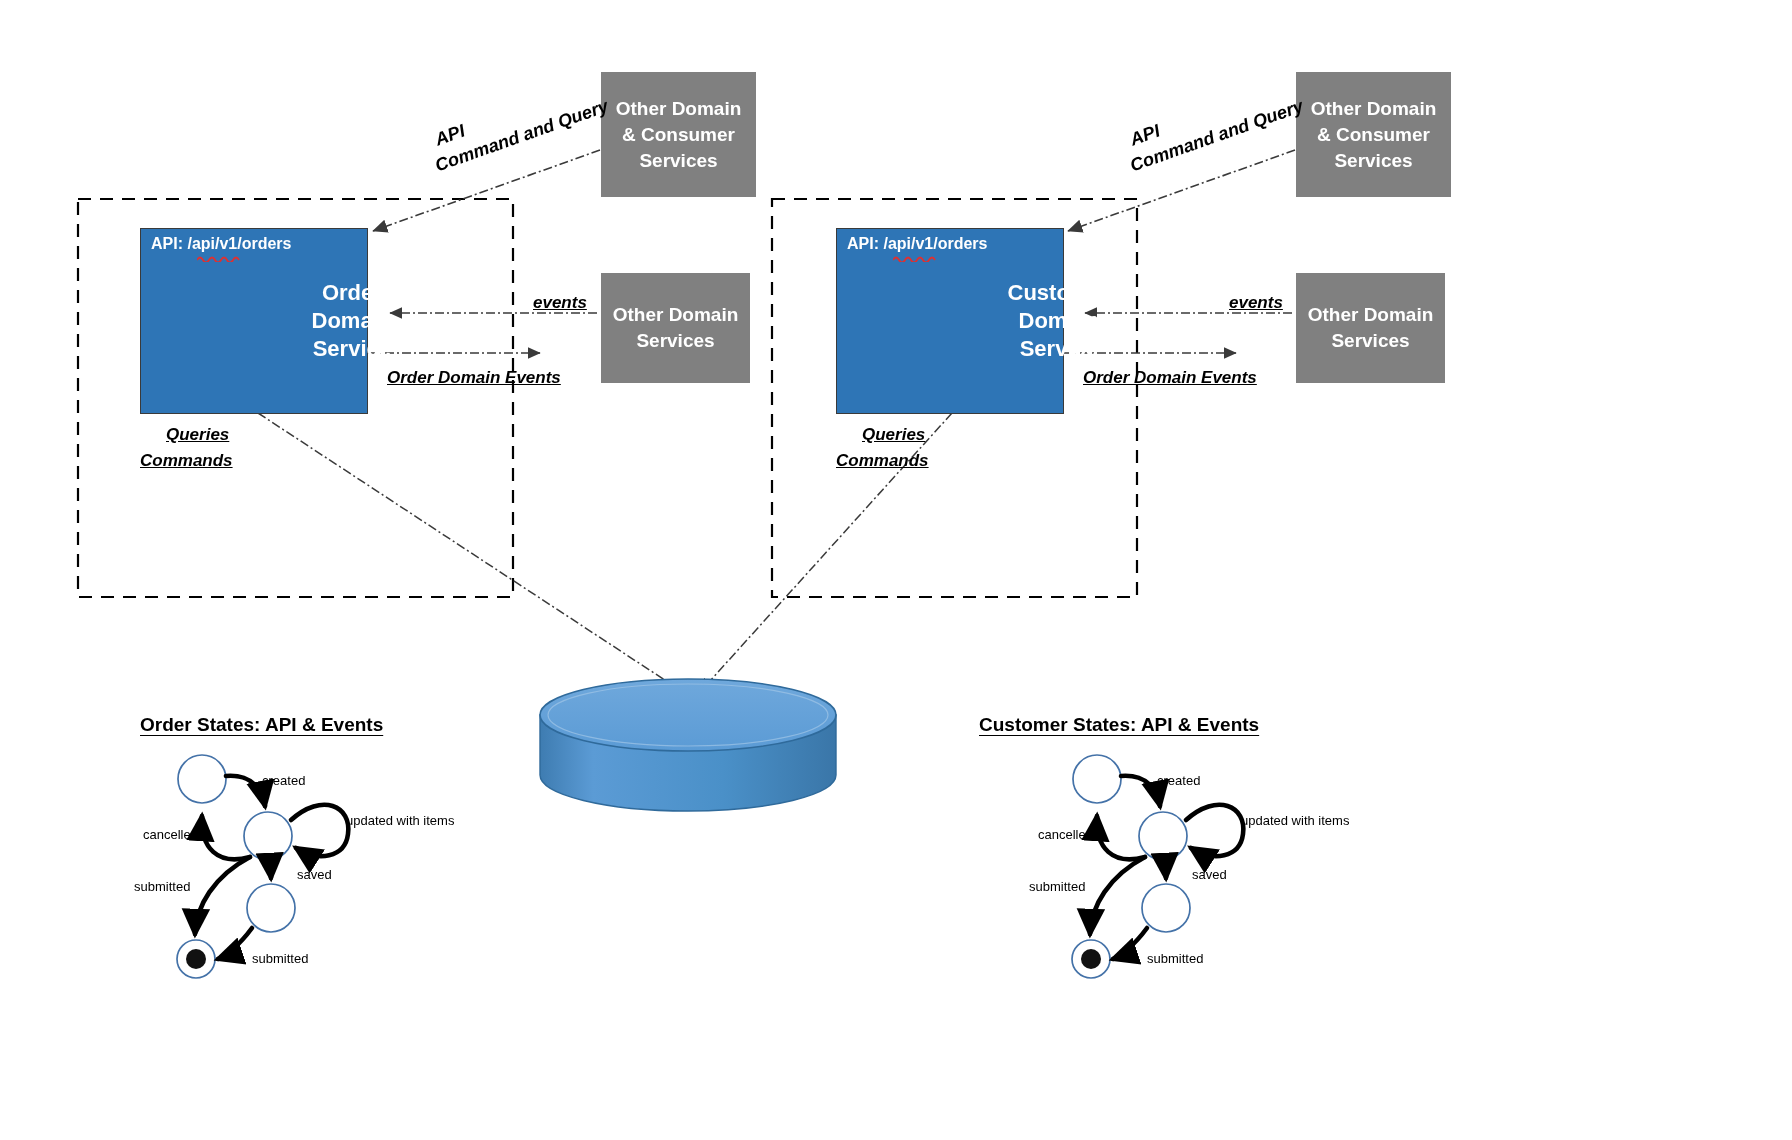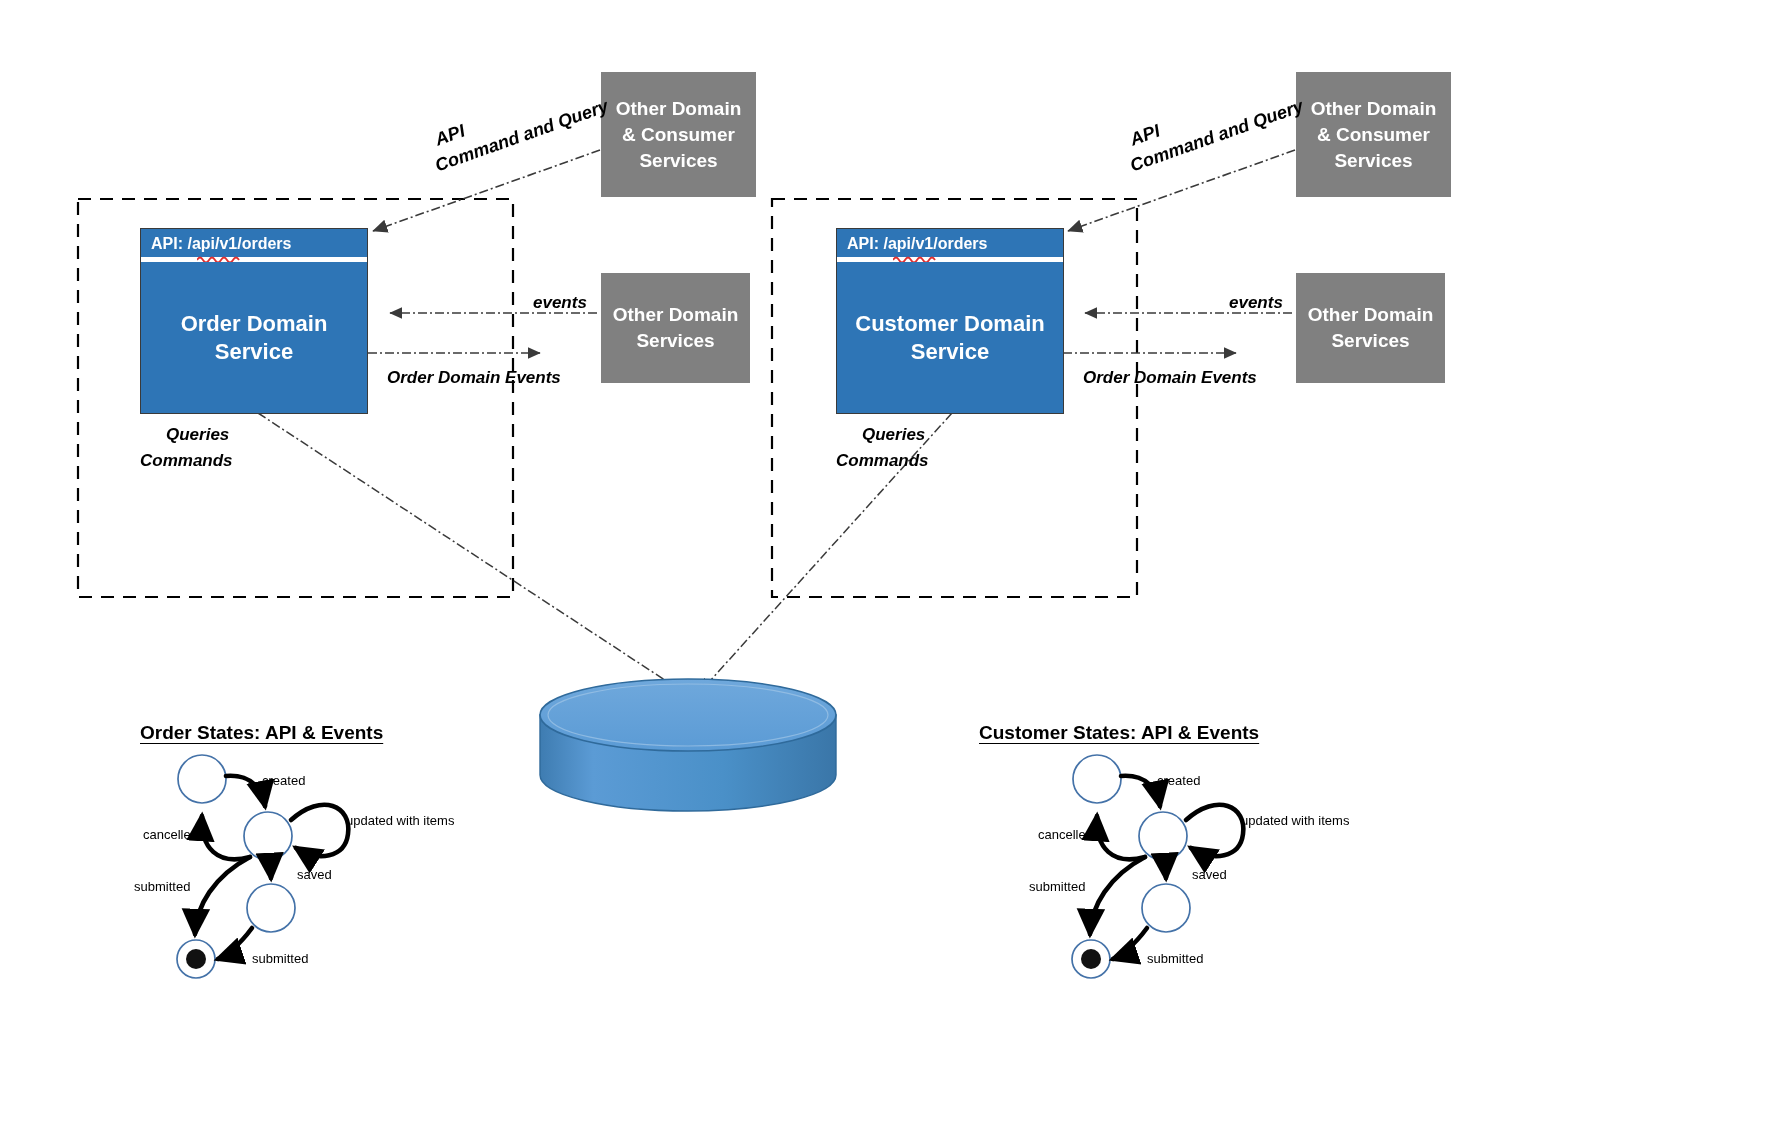--- a/index.html
+++ b/index.html
@@ -7,35 +7,35 @@
        font-family:"Liberation Sans","DejaVu Sans",sans-serif;}
   #canvas{position:absolute;left:0;top:0;width:1792px;height:1140px;}
   .svg-layer{position:absolute;left:0;top:0;width:1792px;height:1140px;pointer-events:none;}
 
   .box{position:absolute;box-sizing:border-box;}
 
   .gray-box{background:#808080;color:#ffffff;font-weight:bold;font-size:19px;
             line-height:26px;display:flex;align-items:center;justify-content:center;
             text-align:center;padding:16px 6px;}
 
-  .svc{background:#2E75B6;border:1px solid #3a3a3a;display:flex;flex-direction:column;}
+  .svc{background:#2E75B6;border:1px solid #3a3a3a;display:flex;flex-direction:row;}
   .svc-api{color:#ffffff;font-size:16px;font-weight:600;padding:6px 10px 4px 10px;
            position:relative;white-space:nowrap;}
   .sq-wave{position:absolute;left:56px;bottom:2px;}
   .svc-rule{height:5px;background:#ffffff;margin:0;}
   .svc-body{flex:1;display:flex;align-items:center;justify-content:center;
             color:#ffffff;font-weight:bold;font-size:22px;text-align:center;
             line-height:28px;padding:0 10px;}
 
   .lbl{position:absolute;font-size:17px;color:#000;white-space:nowrap;}
-  .lbl-ital{font-style:italic;font-weight:bold;}
+  .lbl-ital{font-style:italic;font-weight:bold;text-decoration:underline;}
   .lbl-rot{font-style:italic;font-weight:bold;font-size:18px;}
   .lbl-sm{font-size:13px;font-weight:normal;}
   .lbl-title{font-size:19px;font-weight:600;text-decoration:underline;
-             text-underline-offset:4px;margin-top:8px;}
+             text-underline-offset:4px;}
 </style>
 </head>
 <body>
 
 <div id="canvas">
 
   <svg class="svg-layer" viewBox="0 0 1792 1140">
     <defs>
       <marker id="arrHead" markerWidth="9" markerHeight="9" refX="8" refY="4.5" orient="auto" markerUnits="strokeWidth">
         <path d="M0,0.6 L8.5,4.5 L0,8.4 z" fill="#3a3a3a"></path>

